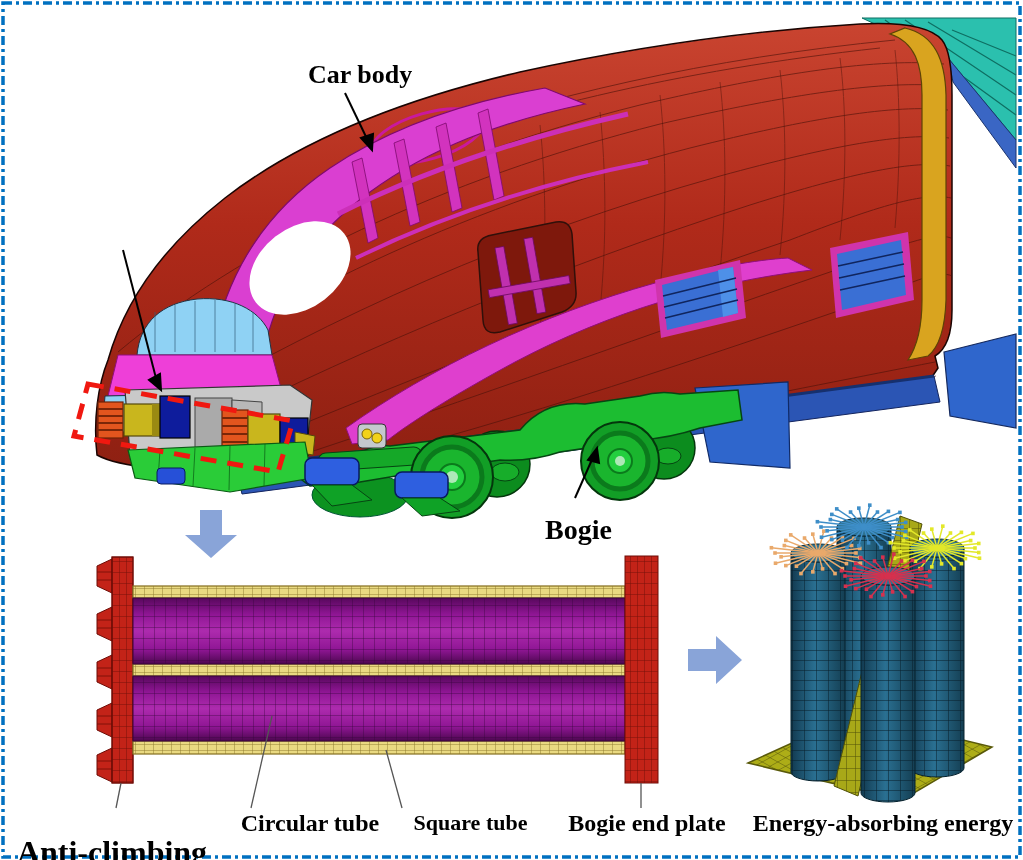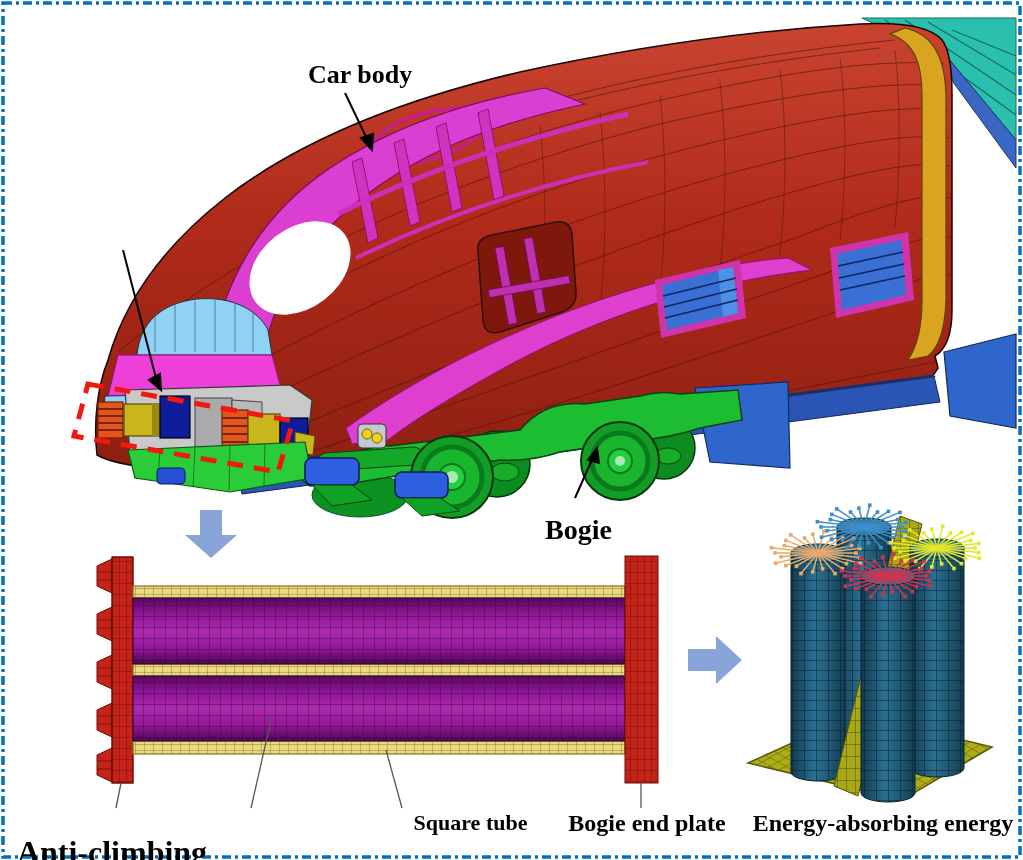--- a/index.html
+++ b/index.html
@@ -533,20 +533,21 @@
 <div class="lbl" style="left:308px;top:60px;font-size:26px;">Car body</div>
 
 <div class="lbl center" style="left:8px;top:192px;width:196px;font-size:25px;line-height:28px;">
   <br>
 </div>
 
 <div class="lbl" style="left:545px;top:490px;font-size:28px;margin-top:24px;">Bogie</div>
 
 <div class="lbl center" style="left:5px;top:834px;width:214px;font-size:32px;">Anti-climbing gear</div>
 
+<div class="lbl center" style="left:230px;top:810px;width:160px;font-size:24px;">Circular tube</div>
 
 <div class="lbl center" style="left:398px;top:810px;width:145px;font-size:22px;">Square tube</div>
 
 <div class="lbl center" style="left:556px;top:810px;width:182px;font-size:24px;">Bogie end plate</div>
 
 <div class="lbl center" style="left:752px;top:810px;width:262px;font-size:24px;">Energy-absorbing energy</div>
 
 </div>
 
 </body></html>

